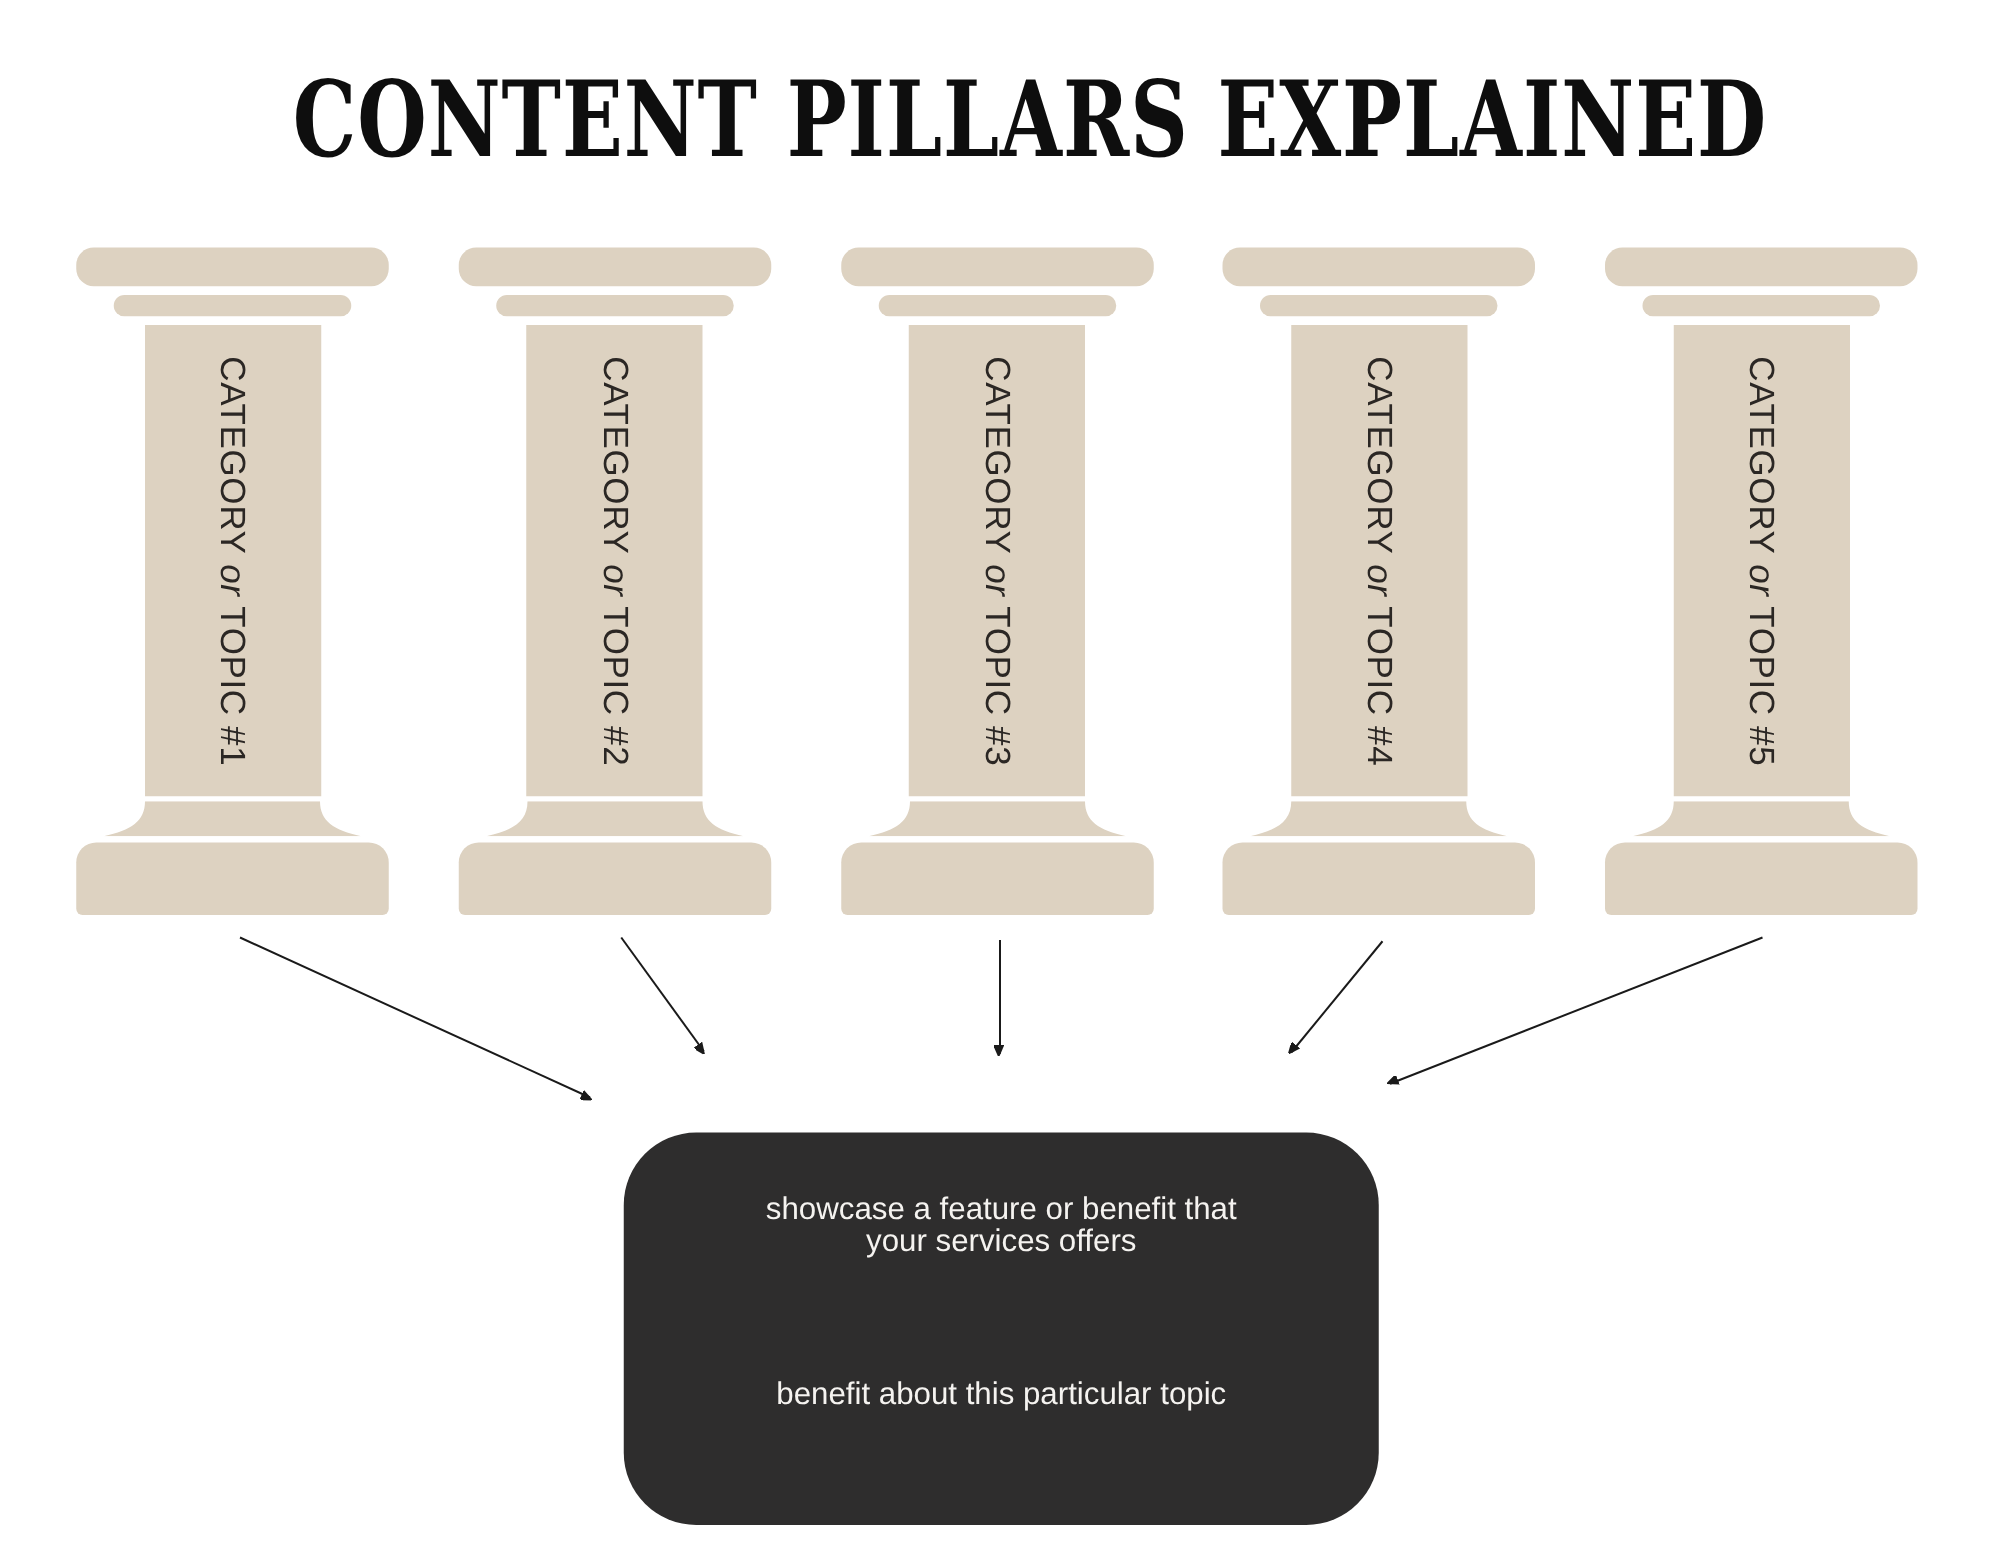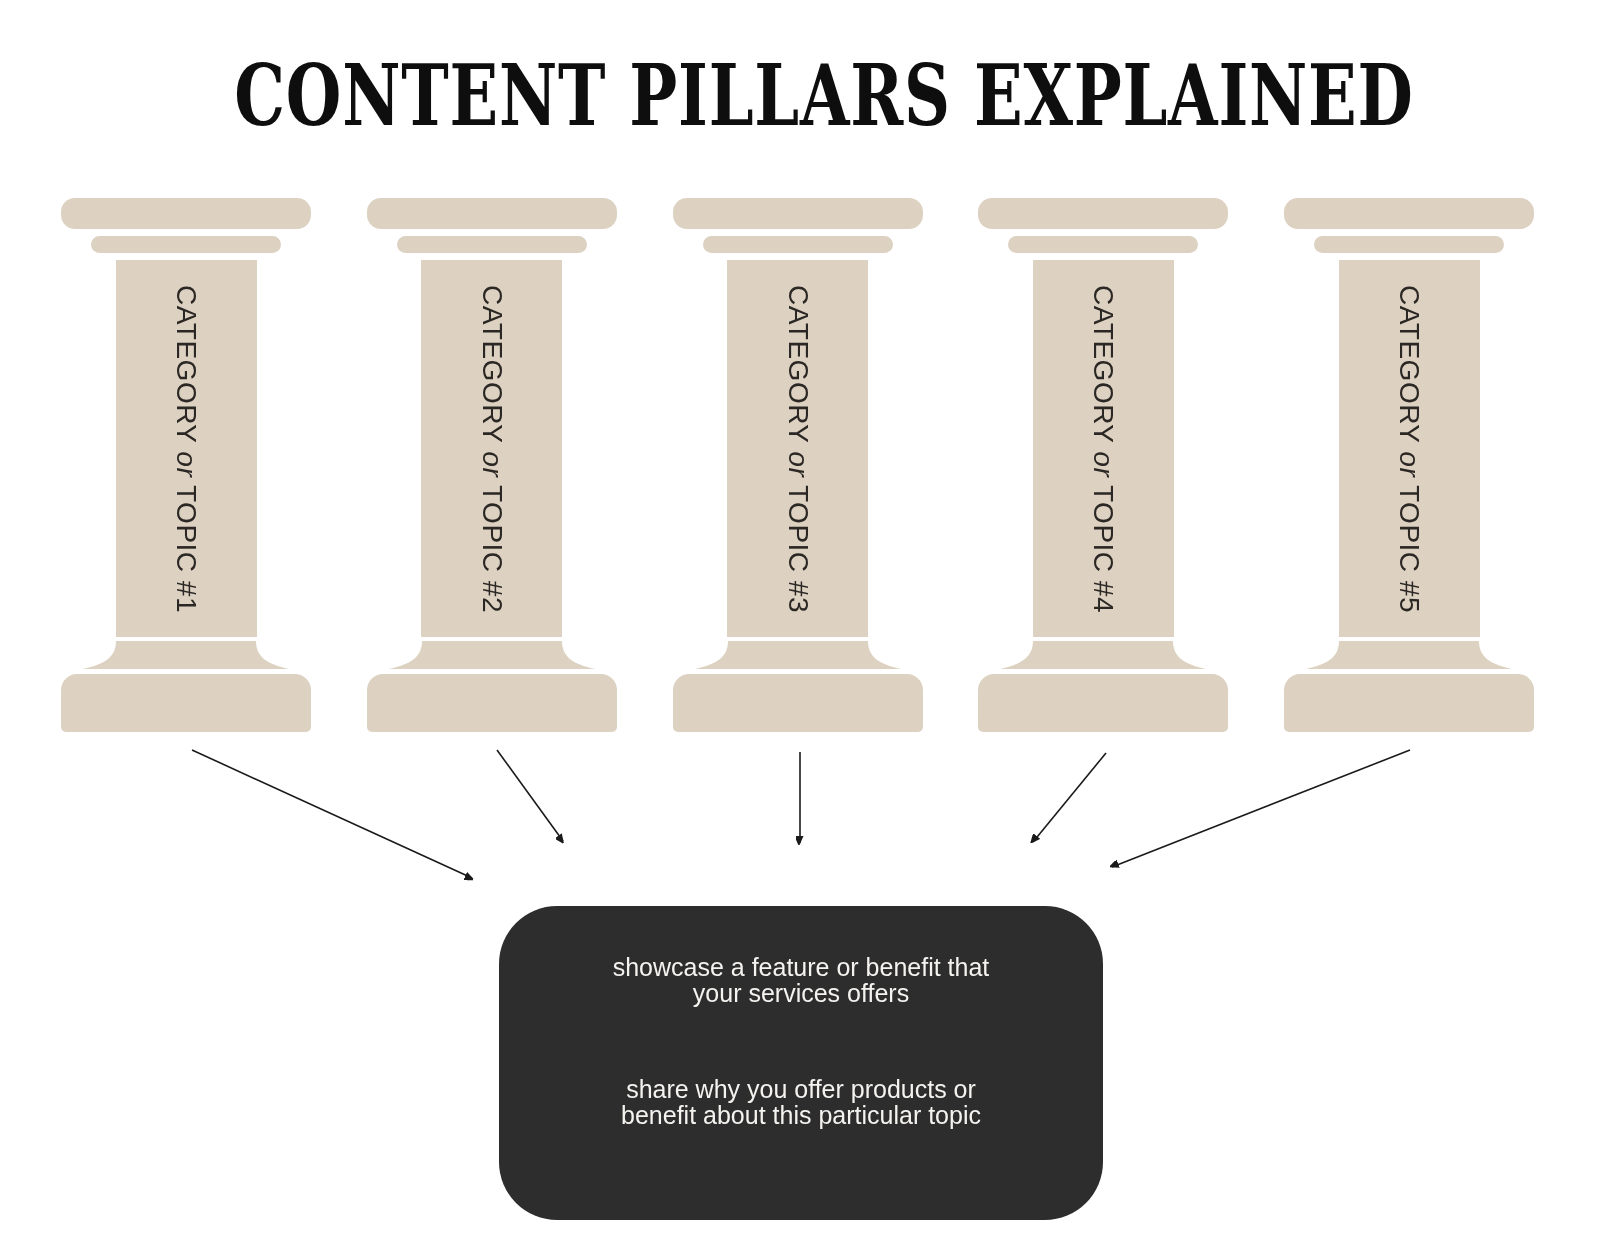--- a/index.html
+++ b/index.html
@@ -177,16 +177,16 @@
     <line x1="192" y1="750" x2="472" y2="878" stroke="#1a1a1a" stroke-width="1.6" marker-end="url(#ah)"></line>
     <line x1="497" y1="750" x2="563" y2="841" stroke="#1a1a1a" stroke-width="1.6" marker-end="url(#ah)"></line>
     <line x1="800" y1="752" x2="800" y2="843" stroke="#1a1a1a" stroke-width="1.6" marker-end="url(#ah)"></line>
     <line x1="1106" y1="753" x2="1033" y2="842" stroke="#1a1a1a" stroke-width="1.6" marker-end="url(#ah)"></line>
     <line x1="1410" y1="750" x2="1112" y2="867" stroke="#1a1a1a" stroke-width="1.6" marker-end="url(#ah)"></line>
   </svg>
 
   <div class="summary-box">
     <p><span>showcase a feature or benefit that</span><br><span>your services offers</span></p>
     <p><br></p>
-    <p><span>share why you offer products or</span><br><span>benefit about this particular topic</span></p>
+    <p><br><span>benefit about this particular topic</span></p>
   </div>
 
 </div>
 
 </body></html>

